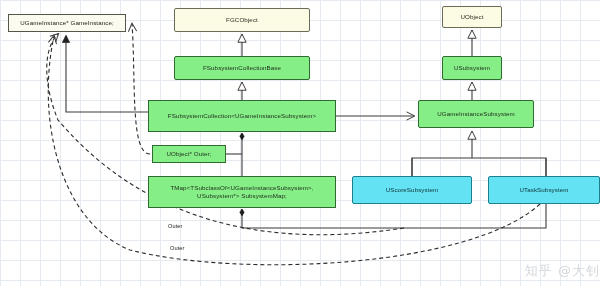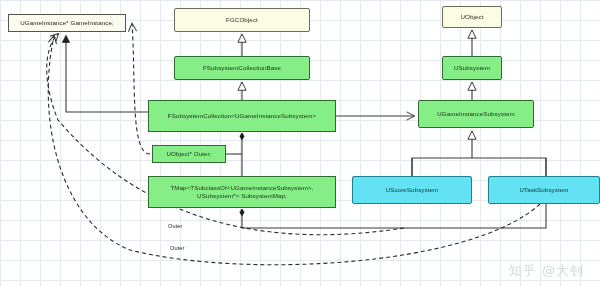--- a/index.html
+++ b/index.html
@@ -70,21 +70,21 @@
   }
   .edge-label {
     position: absolute;
     font-size: 5.6px;
     color: #222;
     background: transparent;
     letter-spacing: 0.1px;
   }
   #watermark {
     position: absolute;
-    right: 16px;
+    right: 0;
     bottom: 6px;
     font-size: 13px;
     color: #d3d7da;
     letter-spacing: 1px;
     font-family: "DejaVu Sans", sans-serif;
     user-select: none;
   }
 </style>
 </head>
 <body>

